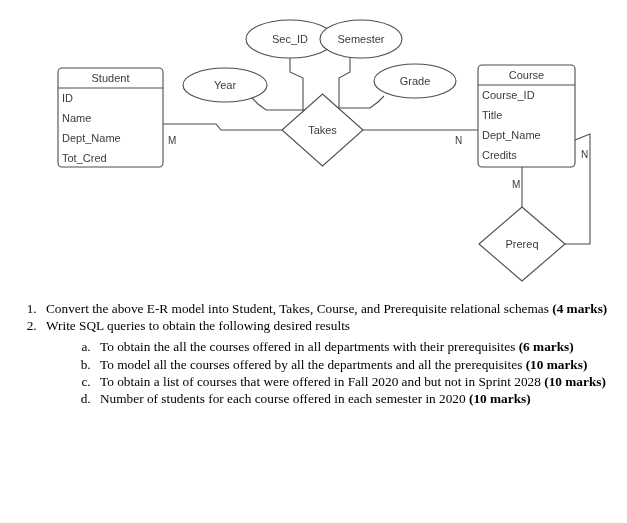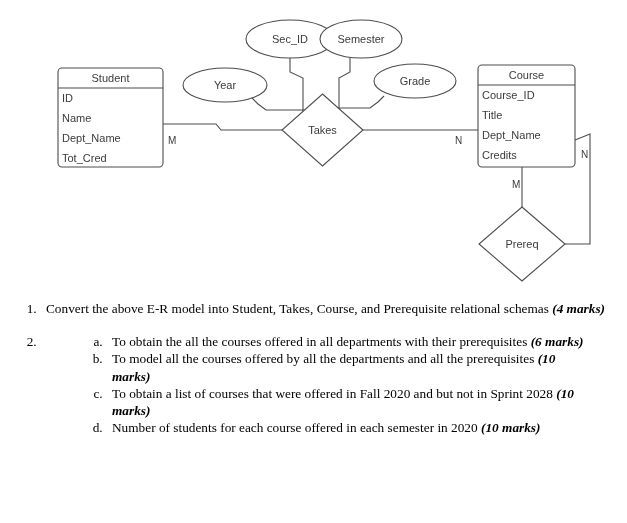--- a/index.html
+++ b/index.html
@@ -69,29 +69,29 @@
   ol.level1 {
     margin: 0;
     padding: 0 14px 0 40px;
     list-style: decimal;
   }
   ol.level1 > li {
     margin: 0 0 0 0;
     padding-left: 6px;
   }
   ol.level2 {
-    margin: 16px;
+    margin: 4px;
     padding: 0 0 0 44px;
     list-style: lower-alpha;
   }
   ol.level2 > li {
     padding-left: 6px;
   }
   .q-text { }
-  b.marks { font-weight: bold; font-style: italic; }
+  b.marks { font-weight: bold; }
 </style>
 </head>
 <body>
 
 <div id="er-diagram">
   <svg id="er-svg" width="627" height="295" viewBox="0 0 627 295" xmlns="http://www.w3.org/2000/svg">
 
     <path class="er-line" d="M163,124 L216,124 L221,130 L282,130"></path>
 
     <path class="er-line" d="M363,130 L478,130"></path>
@@ -163,20 +163,20 @@
     <text class="er-card" x="512" y="188">M</text>
     <text class="er-card" x="581" y="158">N</text>
 
   </svg>
 </div>
 
 <div id="question-block">
   <ol class="level1">
 
   <li><span class=" q-text">Convert the above E-R model into Student, Takes, Course, and Prerequisite relational schemas </span><b class="marks q-text">(4 marks)</b></li>
-      <li><ol class="level2">
+      <li><span class=" q-text">Write SQL queries to obtain the following desired results</span><ol class="level2">
           <li><span class=" q-text">To obtain the all the courses offered in all departments with their prerequisites </span><b class="marks q-text">(6 marks)</b></li>
           <li><span class=" q-text">To model all the courses offered by all the departments and all the prerequisites </span><b class="marks q-text">(10 marks)</b></li>
           <li><span class=" q-text">To obtain a list of courses that were offered in Fall 2020 and but not in Sprint 2028 </span><b class="marks q-text">(10 marks)</b></li>
           <li><span class=" q-text">Number of students for each course offered in each semester in 2020 </span><b class="marks q-text">(10 marks)</b></li>
         </ol></li>
     </ol>
 </div>
 
 </body></html>

